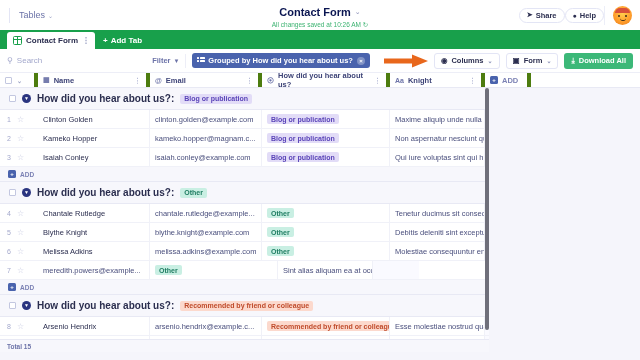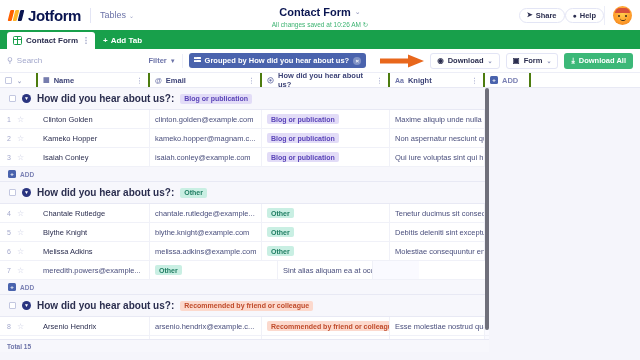--- a/index.html
+++ b/index.html
@@ -125,21 +125,21 @@
     font-size:7.5px;font-weight:bold;white-space:nowrap;
   }
 
   
   .grid-wrap { position:relative; height: 279px; background:#f5f5fb; overflow:hidden; }
 
   .col-head {
     display:flex; height:15px; background:#fff;
     border-bottom:1px solid #e8e9f4; font-size:7.5px; font-weight:bold; color:#3d4377;
   }
-  .ch { display:flex;align-items:center;gap:4px;padding:0 5px;border-right:2px solid #4d7c0f; height:100%; }
+  .ch { display:flex;align-items:center;gap:4px;padding:0 5px;border-right:4px solid #4d7c0f; height:100%; }
   .ch .ic { color:#6c73a8; font-size:7px; }
   .ch .kebab { margin-left:auto; color:#b7bbd8; font-size:7px; line-height:1; }
   .c-check { width:38px; justify-content:flex-start; gap:5px; }
   .c-name  { width:112px; }
   .c-email { width:112px; }
   .c-how   { width:128px; }
   .c-notes { width:95px; }
   .c-add   { width:46px; color:#7b81b4; }
   .cbox { width:7px;height:7px;border:1px solid #c3c7e0;border-radius:1px;background:#fff;flex:none;}
   .chev { font-size:6px;color:#9aa0c4; }
@@ -199,28 +199,20 @@
     position:absolute; left:0; bottom:0; width:489px; height:13px;
     background:#f7f7fc; border-top:1px solid #e8e9f4;
     display:flex; align-items:center; padding-left:7px;
     font-size:6.5px; color:#6c73a8; font-weight:bold;
   }
 </style>
 </head>
 <body>
 
 <div class="topbar">
-  <div class="brand">
-    <span class="brand-mark">
-        <i></i>
-        <i></i>
-        <i></i>
-      </span>
-    <span class="brand-name">Jotform</span>
-  </div>
   <div class="brand-sep"></div>
   <div class="tables-link">
     <span>Tables</span>
     <span class="chev">⌄</span>
   </div>
 
   <div class="title-block">
     <div class="doc-title">
       <span>Contact Form</span>
       <span class="cav">⌄</span>
@@ -283,21 +275,21 @@
     <span class="chip-x">×</span>
   </div>
   <div class="arrow-hl">
     <svg width="46" height="14" viewBox="0 0 46 14" aria-hidden="true">
       <path d="M46 7 L30 0.5 L30 4.4 L2 4.4 L2 9.6 L30 9.6 L30 13.5 Z" fill="#e8671c"></path>
     </svg>
   </div>
   <div class="tb-right">
     <div class="tb-btn">
       <span>◉</span>
-      <span>Download</span>
+      <span>Columns</span>
       <span class="cv">⌄</span>
     </div>
     <div class="tb-btn">
       <span>▣</span>
       <span>Form</span>
       <span class="cv">⌄</span>
     </div>
     <div class="dl-btn">
       <span>⤓</span>
       <span>Download All</span>

